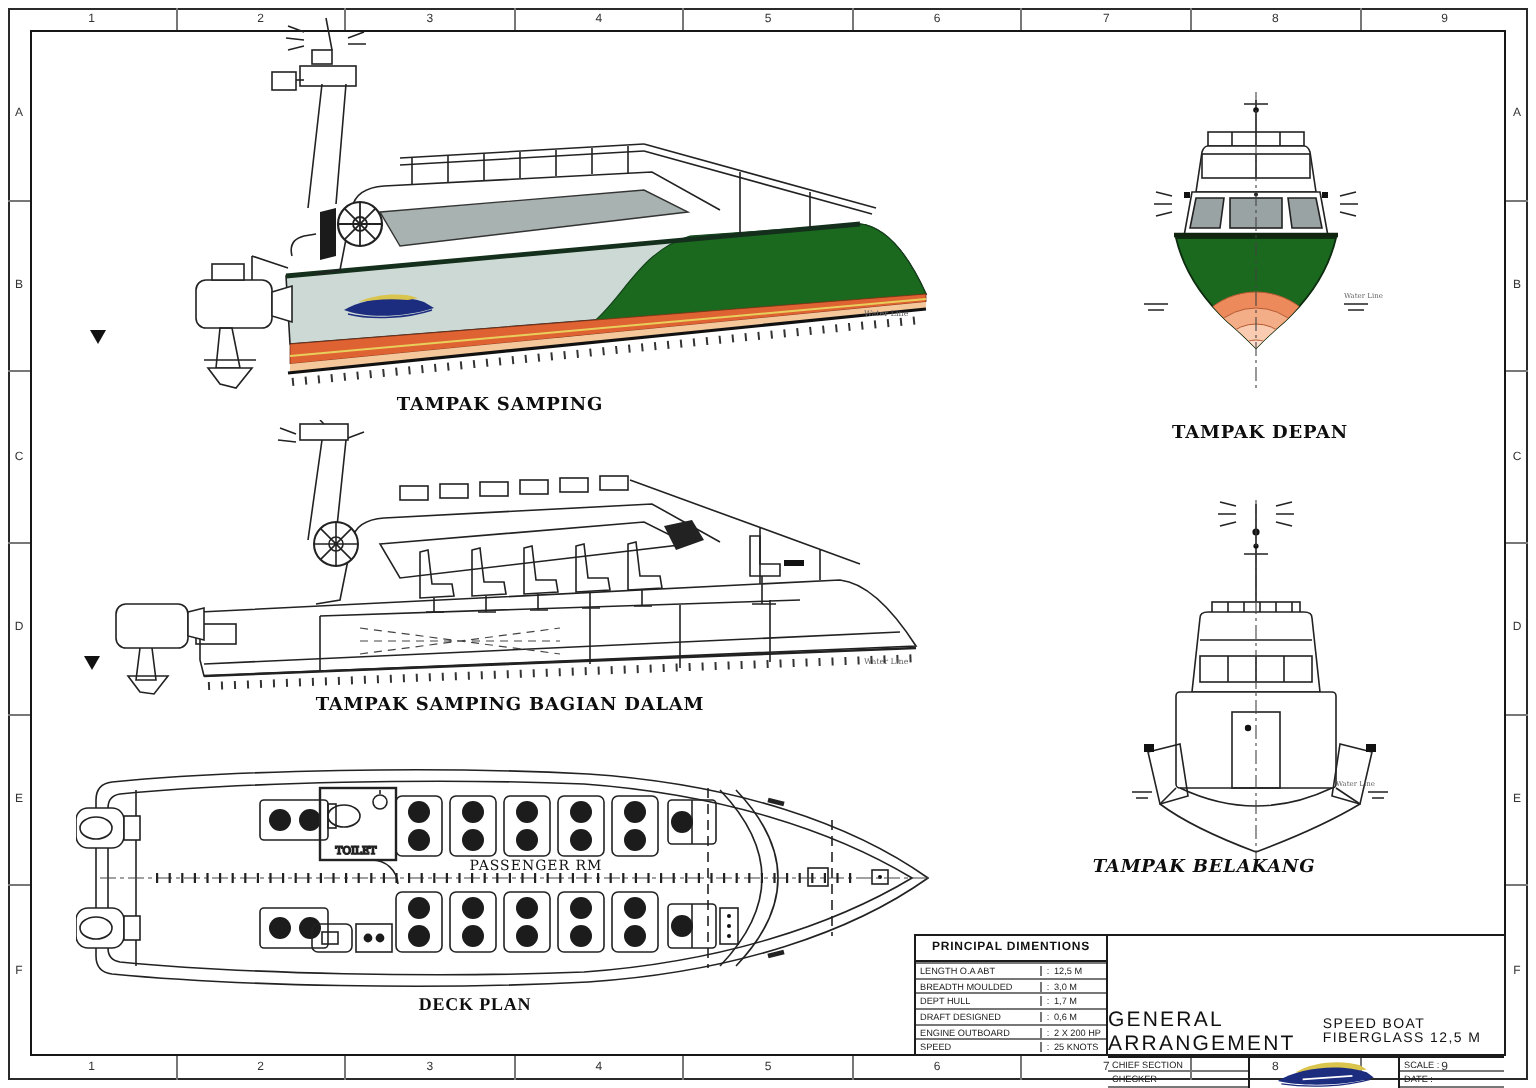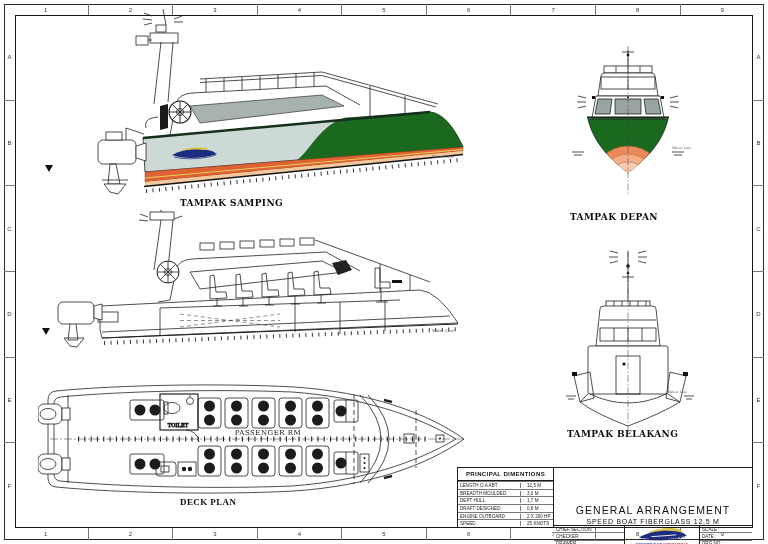--- a/index.html
+++ b/index.html
@@ -9,38 +9,38 @@
   #outer-border{left:4px;top:4px;width:760px;height:536px;border:1px solid #2a2a2a;box-sizing:border-box;}
   #inner-border{left:15px;top:15px;width:738px;height:513px;border:1.5px solid #161616;box-sizing:border-box;}
   .band{display:flex;color:#333;font-size:6px;line-height:1;}
   .band .cell{flex:1;display:flex;align-items:center;justify-content:center;}
   .band-h .cell{border-right:1px solid #777;}
   .band-h .cell:last-child{border-right:none;}
   .band-v{flex-direction:column;}
   .band-v .cell{border-bottom:1px solid #777;}
   .band-v .cell:last-child{border-bottom:none;}
   .view-label{position:absolute;font-family:"DejaVu Serif",serif;font-weight:bold;
-              font-size:9px;color:#0e0e0e;text-align:left;letter-spacing:.4px;white-space:nowrap;}
+              font-size:9px;color:#0e0e0e;text-align:center;letter-spacing:.4px;white-space:nowrap;}
   svg{display:block;}
   svg .ln{stroke:#222;fill:none;stroke-width:.8;}
   svg text{font-family:"DejaVu Serif",serif;}
   
   #dims-table{left:457px;top:467px;width:97px;height:61px;border:1.2px solid #1b1b1b;
               box-sizing:border-box;display:flex;flex-direction:column;background:#fff;}
   #dims-table .hdr{height:12px;border-bottom:1px solid #1b1b1b;display:flex;align-items:center;
               justify-content:center;font-size:6px;font-weight:bold;letter-spacing:.4px;color:#111;}
   #dims-table .row{flex:1;display:flex;align-items:center;font-size:4.6px;color:#222;
               border-top:.5px solid #777;}
   #dims-table .row:first-of-type{border-top:none;}
   #dims-table .lbl{flex:1;padding-left:2px;white-space:nowrap;overflow:hidden;}
   #dims-table .sep{width:6px;text-align:center;border-left:.5px solid #777;}
   #dims-table .val{width:26px;white-space:nowrap;}
   #ga-block{left:553px;top:467px;width:200px;height:61px;border:1.2px solid #1b1b1b;
             box-sizing:border-box;display:flex;flex-direction:column;background:#fff;}
-  #ga-title-area{height:32px;border-bottom:1px solid #1b1b1b;display:flex;flex-direction:column;
+  #ga-title-area{height:32px;border-bottom:1px solid #1b1b1b;display:flex;
             align-items:center;justify-content:center;gap:2px;margin-top:36px;}
   #ga-title{font-size:10.5px;letter-spacing:1.1px;color:#111;}
   #ga-subtitle{font-size:7px;letter-spacing:.7px;color:#111;}
   #ga-bottom{flex:1;display:flex;}
   .signoff{width:70px;display:flex;flex-direction:column;border-right:1px solid #1b1b1b;}
   .signoff .row,.info .row{flex:1;display:flex;align-items:center;padding-left:2px;
             font-size:4.6px;color:#222;border-top:.5px solid #777;}
   .signoff .row:first-child,.info .row:first-child{border-top:none;}
   .logo-cell{width:74px;border-right:1px solid #1b1b1b;display:flex;flex-direction:column;
             align-items:center;justify-content:center;}
@@ -417,21 +417,22 @@
       <rect x="398" y="57" width="8" height="7"></rect>
         <circle cx="402" cy="60.5" r="1" fill="#111" stroke="none"></circle>
     </g>
     <path d="M12,61 H426" stroke="#444" stroke-width=".55" stroke-dasharray="8 2 2 2" fill="none"></path>
     <path d="M40,61 H392" stroke="#222" stroke-width="5" stroke-dasharray="1.1 5.2" fill="none"></path>
     <text x="230" y="57" font-size="7" text-anchor="middle" letter-spacing=".5" fill="#111">PASSENGER RM</text>
   </svg>
 
   <div class="view-label" style="left:180px;top:198px;width:140px;">TAMPAK SAMPING</div>
   <div class="view-label" style="left:570px;top:212px;width:120px;">TAMPAK DEPAN</div>
-  <div class="view-label" style="left:567px;top:429px;width:124px;">TAMPAK BELAKANG</div>
+  <div class="view-label" style="left:155px;top:348px;width:200px;">TAMPAK SAMPING BAGIAN DALAM</div>
+  <div class="view-label" style="left:540px;top:429px;width:124px;font-style:italic;">TAMPAK BELAKANG</div>
   <div class="view-label" style="left:180px;top:497px;width:115px;font-family:Liberation Serif, serif;">DECK PLAN</div>
 
   <div class="abs" id="dims-table">
     <div class="hdr">PRINCIPAL DIMENTIONS</div>
     <div class="row">
       <span class="lbl">LENGTH O.A ABT</span>
       <span class="sep">:</span>
       <span class="val">12,5 M</span>
     </div>
     <div class="row">

